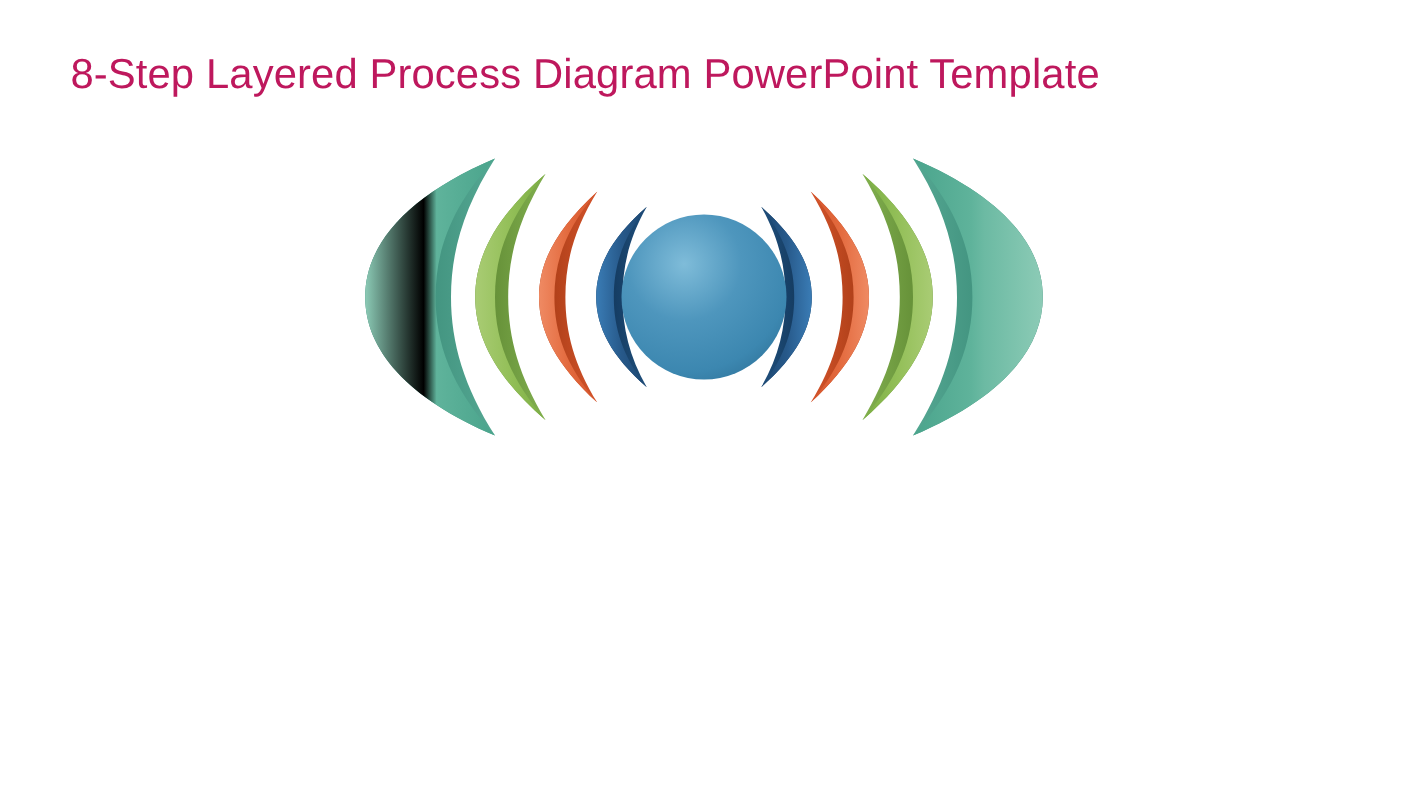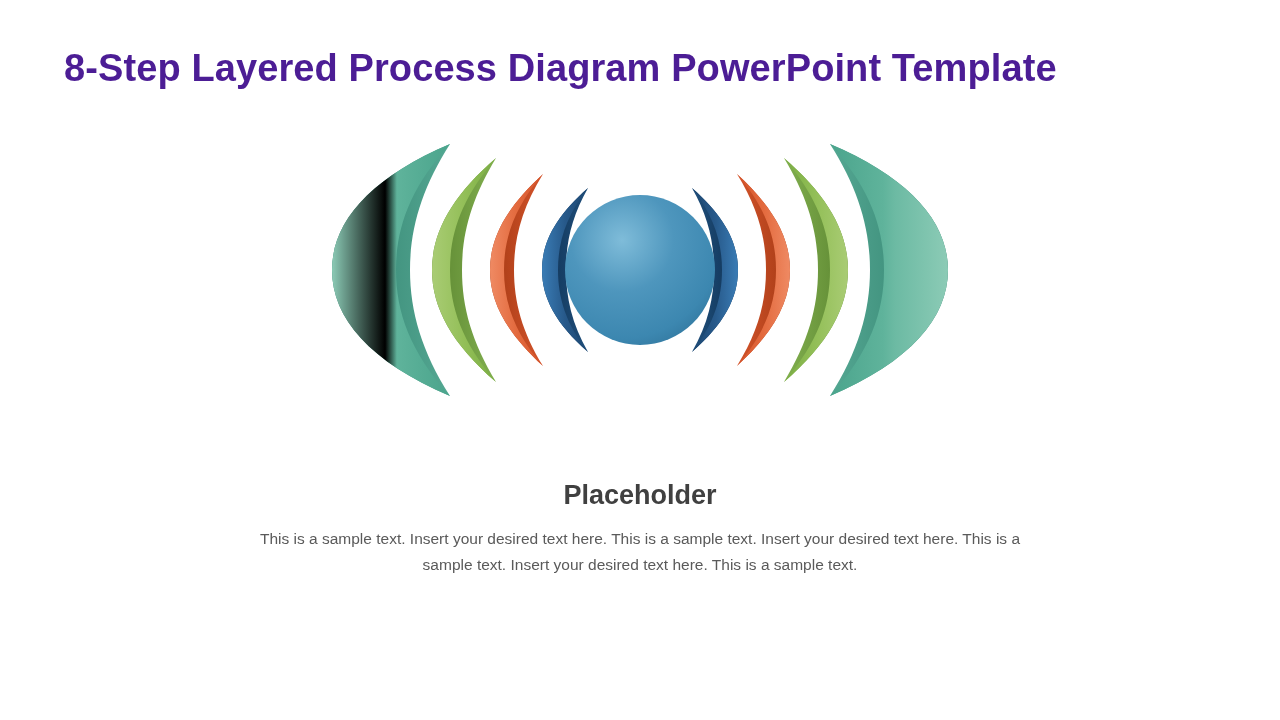--- a/index.html
+++ b/index.html
@@ -23,22 +23,22 @@
     height: 720px;
     background: #ffffff;
   }
   .slide-title {
     position: absolute;
     left: 64px;
     top: 44px;
     width: 1160px;
     font-size: 38px;
     line-height: 48px;
-    font-weight: 700;
-    color: #4c1d95;
+    font-weight: 400;
+    color: #be185d;
     letter-spacing: 0.1px;
     white-space: nowrap;
   }
   .diagram-wrap {
     position: absolute;
     left: 300px;
     top: 120px;
     width: 680px;
     height: 300px;
   }
@@ -220,18 +220,14 @@
         <path d="M 392 68 C 424 96 438 122 438 150 C 438 178 424 204 392 232
                  C 408 204 414 178 414 150 C 414 122 408 96 392 68 Z" fill="url(#gBlueRimR)"></path>
         <path d="M 392 68 C 424 96 438 122 438 150 C 438 178 424 204 392 232
                  C 414 204 422 178 422 150 C 422 122 414 96 392 68 Z" fill="url(#gBlueFaceR)"></path>
       </g>
 
       <circle cx="340" cy="150" r="75" fill="url(#gSphere)"></circle>
     </svg>
   </div>
 
-  <div class="caption-block">
-    <div class="caption-heading">Placeholder</div>
-    <div class="caption-body">This is a sample text. Insert your desired text here. This is a sample text. Insert your desired text here. This is a sample text. Insert your desired text here. This is a sample text.</div>
-  </div>
 
 </div>
 
 </body></html>

